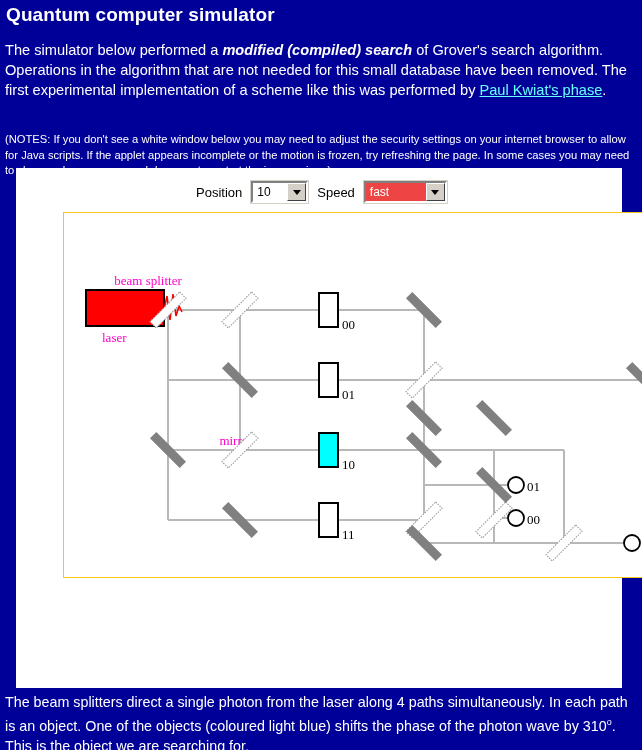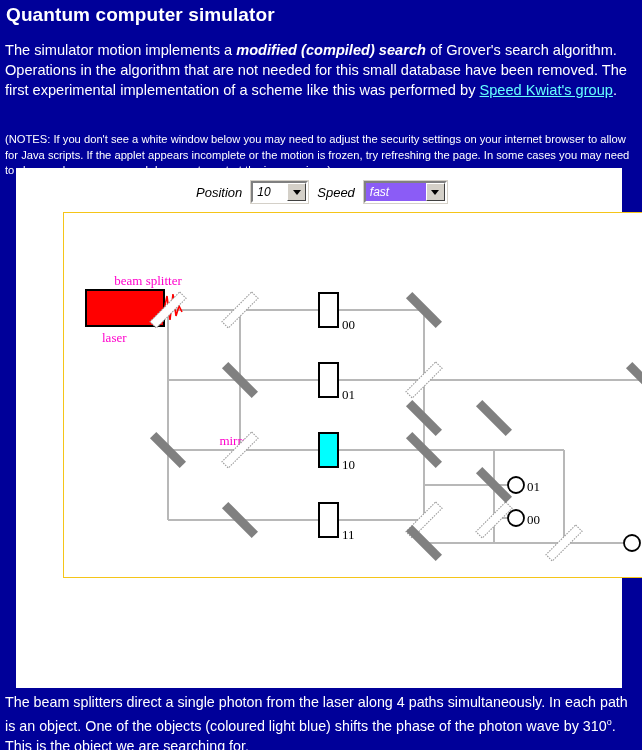--- a/index.html
+++ b/index.html
@@ -29,21 +29,21 @@
     font-size:11.2px;line-height:15.5px;color:#ffffff;margin-top:20px;
   }
 
   .applet{
     position:absolute;left:16px;top:168px;
     width:606px;height:520px;
     background:#ffffff;
   }
 
   .controls{
-    position:absolute;left:0;top:0;width:606px;height:42px;font-style:italic;
+    position:absolute;left:0;top:0;width:606px;height:42px;
   }
   .ctl-row{
     position:absolute;left:180px;top:13px;
     display:flex;align-items:center;gap:9px;
     font-family:"Liberation Sans", sans-serif;
   }
   .ctl-label{
     font-size:13px;color:#000000;font-family:"Liberation Sans", sans-serif;
   }
   .sel{
@@ -53,21 +53,21 @@
     border-color:#808080 #ffffff #ffffff #808080;
     background:#ffffff;
     box-shadow:0 0 0 1px #d4d0c8;
   }
   .sel .val{
     display:flex;align-items:center;
     min-width:26px;padding:0 4px;
     font-size:12px;color:#000000;background:#ffffff;
     white-space:nowrap;
   }
-  .sel.hl .val{background:#8b5cf6;color:#ffffff;min-width:52px;}
+  .sel.hl .val{background:#ef4444;color:#ffffff;min-width:52px;}
   .sel .arrowbtn{
     width:17px;background:#d4d0c8;
     border:1px solid;
     border-color:#ffffff #404040 #404040 #ffffff;
     display:flex;align-items:center;justify-content:center;
   }
   .arrowbtn .tri{
     width:0;height:0;
     border-left:4px solid transparent;
     border-right:4px solid transparent;
@@ -93,21 +93,21 @@
   .lbl-black{fill:#000000;font-family:"Liberation Serif",serif;font-size:13px;}
 </style>
 </head>
 <body>
 
 <div class="page">
 
   <div class="title">Quantum computer simulator</div>
 
   <div class="intro">
-    <span>The simulator motion implements a </span><b>modified (compiled) search</b><span> of Grover's search algorithm. Operations in the algorithm that are not needed for this small database have been removed. The first experimental implementation of a scheme like this was performed by </span><a href="#">Speed Kwiat's group</a><span>.</span>
+    <span>The simulator below performed a </span><b>modified (compiled) search</b><span> of Grover's search algorithm. Operations in the algorithm that are not needed for this small database have been removed. The first experimental implementation of a scheme like this was performed by </span><a href="#">Paul Kwiat's phase</a><span>.</span>
   </div>
 
   <div class="notes">(NOTES: If you don't see a white window below you may need to adjust the security settings on your internet browser to allow for Java scripts. If the applet appears incomplete or the motion is frozen, try refreshing the page. In some cases you may need to close and reopen your web browser to restart the java engine. )</div>
 
   <div class="applet">
 
     <div class="controls">
       <div class="ctl-row">
         <span class="ctl-label">Position</span>
         <span class="sel">

